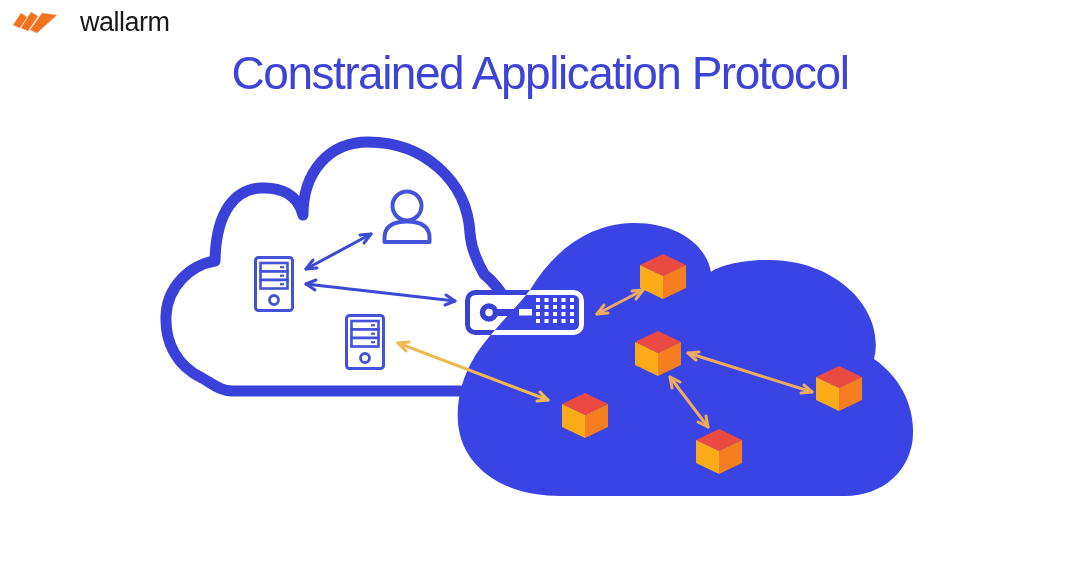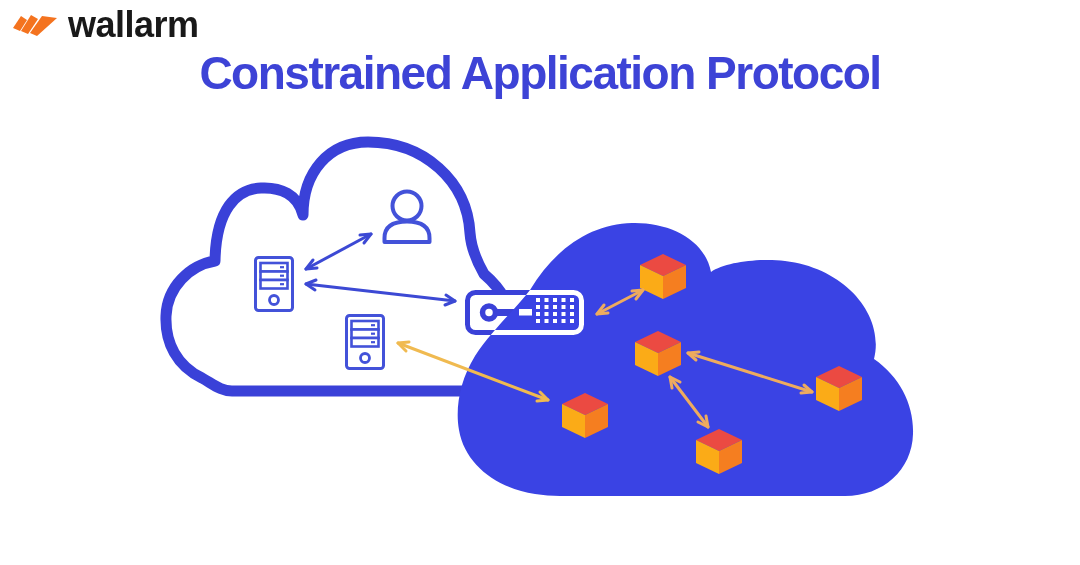--- a/index.html
+++ b/index.html
@@ -5,28 +5,29 @@
   html,body{margin:0;padding:0;}
   body{
     width:1080px;height:565px;position:relative;overflow:hidden;
     background:var(--background,#fff);
     font-family:"Liberation Sans", sans-serif;
   }
   .scene{position:absolute;inset:0;}
   .header{position:absolute;top:8px;left:12px;display:flex;align-items:center;gap:10px;z-index:5;}
   .logo-text{
     color:var(--logo-text,#191919);
-    font-size:36px;font-weight:700;letter-spacing:-0.5px;line-height:1;
+    font-size:27px;font-weight:400;letter-spacing:-0.5px;line-height:1;
     transform:translateY(-1px);
+    margin-left:12px;
   }
   .page-title{
     position:absolute;top:46px;left:0;right:0;margin:0;z-index:5;
     text-align:center;
     color:var(--title-blue,#3d43d6);
-    font-size:46px;font-weight:700;letter-spacing:-1.5px;
+    font-size:46px;font-weight:400;letter-spacing:-1.5px;
   }
 </style>
 </head>
 <body>
 
 <div class="header">
   <svg width="46" height="30" viewBox="0 0 46 30" aria-hidden="true">
     <path d="M1 17 L9 5 L15 9 L8 20 Z" fill="var(--logo-orange)"></path>
     <path d="M9 20 L19 4 L26 8 L16 23 Z" fill="var(--logo-orange)"></path>
     <path d="M18 22 L30 5 L45 7 L25 25 Z" fill="var(--logo-orange)"></path>

